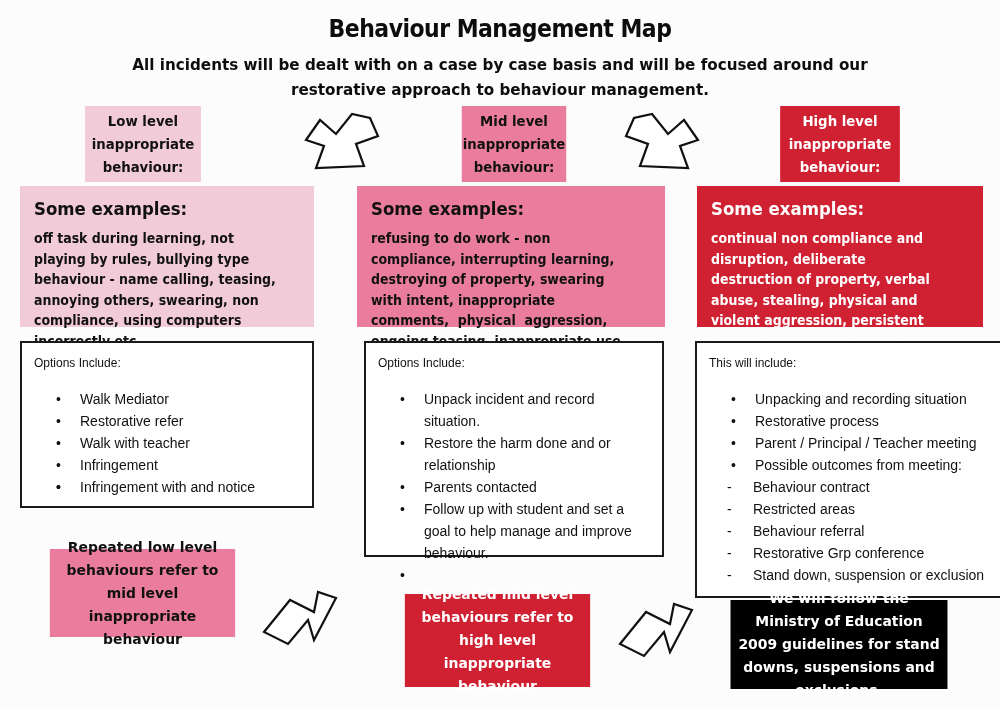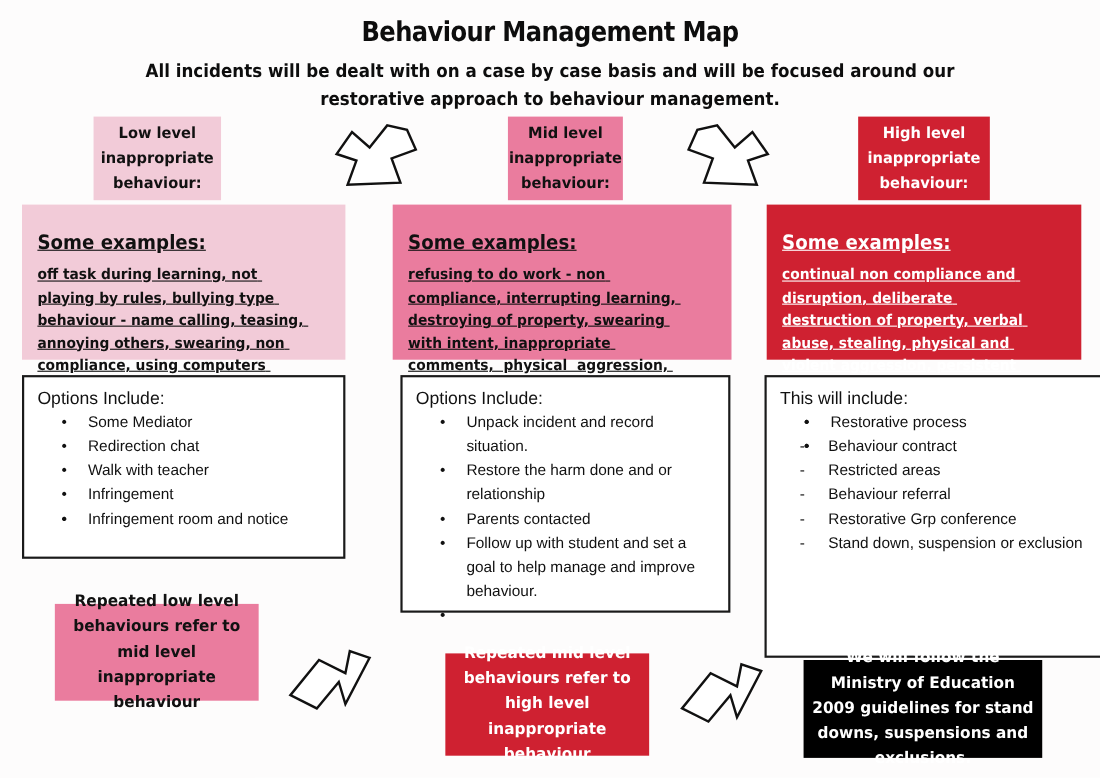--- a/index.html
+++ b/index.html
@@ -55,23 +55,22 @@
     justify-content: center;
     padding: 4px 6px;
     transform: scaleX(0.95);
   }
   .chip-low  { background: #f2cbd8; color: #111111; }
   .chip-mid  { background: #ea7c9e; color: #111111; }
   .chip-high { background: #cf2131; color: #ffffff; }
 
   
   .examples {
-    padding: 24px 14px 10px 14px;
+    padding: 12px 14px 10px 14px;
     transform-origin: top left;
-    text-decoration: underline;
   }
   .examples .ex-title {
     font-family: "DejaVu Sans", sans-serif;
     font-weight: bold;
     font-size: 18px;
     margin-bottom: 9px;
     transform: scaleX(0.92);
     transform-origin: left center;
   }
   .examples .ex-body {
@@ -89,23 +88,23 @@
 
   
   .opt-box {
     background: #ffffff;
     border: 2.5px solid #1a1a1a;
     padding: 11px 12px 10px 12px;
     color: #111111;
   }
   .opt-title {
     font-family: "Liberation Sans", sans-serif;
-    font-size: 16px;
+    font-size: 12px;
     line-height: 18px;
-    margin-bottom: 0;
+    margin-bottom: 16px;
   }
   .opt-list { margin: 0; padding: 0; list-style: none; }
   .opt-list > li {
     position: relative;
     padding-left: 46px;
     font-family: "Liberation Sans", sans-serif;
     font-size: 14px;
     line-height: 22px;
     margin-bottom: 0px;
   }
@@ -185,47 +184,47 @@
   </div>
 
   <div class="abs examples ex-high" style="left:697px; top:186px; width:286px; height:141px;">
     <div class="ex-title">Some examples:</div>
     <div class="ex-body">continual non compliance and disruption, deliberate destruction of property, verbal abuse, stealing, physical and violent aggression, persistent harassment, cyber bullying etc.</div>
   </div>
 
   <div class="abs opt-box" style="left:20px; top:341px; width:294px; height:167px;">
     <div class="opt-title">Options Include:</div>
     <ul class="opt-list">
-      <li><span class="bullet">•</span><span>Some Mediator</span></li>
-      <li><span class="bullet">•</span><span>Redirection chat</span></li>
+      <li><span class="bullet">•</span><span>Walk Mediator</span></li>
+      <li><span class="bullet">•</span><span>Restorative refer</span></li>
       <li><span class="bullet">•</span><span>Walk with teacher</span></li>
       <li><span class="bullet">•</span><span>Infringement</span></li>
       <li><span class="bullet">•</span></li>
-      <li><span class="bullet">•</span><span>Infringement room and notice</span></li>
+      <li><span class="bullet">•</span><span>Infringement with and notice</span></li>
     </ul>
   </div>
 
   <div class="abs opt-box" style="left:364px; top:341px; width:300px; height:216px;">
     <div class="opt-title">Options Include:</div>
     <ul class="opt-list">
       <li><span class="bullet">•</span><span>Unpack  incident and record situation.</span></li>
       <li><span class="bullet">•</span><span>Restore the harm done and or relationship</span></li>
       <li><span class="bullet">•</span><span>Parents contacted</span></li>
       <li><span class="bullet">•</span><span>Follow up with student and set a  goal to help manage and improve behaviour.</span></li>
       <li><span class="bullet">•</span></li>
     </ul>
   </div>
 
   <div class="abs opt-box" style="left:695px; top:341px; width:315px; height:257px;">
     <div class="opt-title">This will include:</div>
     <ul class="opt-list">
-      <li><span class="bullet">•</span></li>
+      <li><span class="bullet">•</span><span>Unpacking and recording situation</span></li>
       <li><span class="bullet">•</span><span>Restorative process</span></li>
-      <li><span class="bullet">•</span></li>
-      <li><span class="bullet">•</span></li>
+      <li><span class="bullet">•</span><span>Parent / Principal / Teacher meeting</span></li>
+      <li><span class="bullet">•</span><span>Possible outcomes from meeting:</span></li>
     </ul>
     <ul class="sub-list">
       <li><span class="dash">-</span><span>Behaviour  contract</span></li>
       <li><span class="dash">-</span><span>Restricted areas</span></li>
       <li><span class="dash">-</span><span>Behaviour referral</span></li>
       <li><span class="dash">-</span><span>Restorative Grp conference</span></li>
       <li><span class="dash">-</span><span>Stand down, suspension or exclusion</span></li>
     </ul>
   </div>
 

